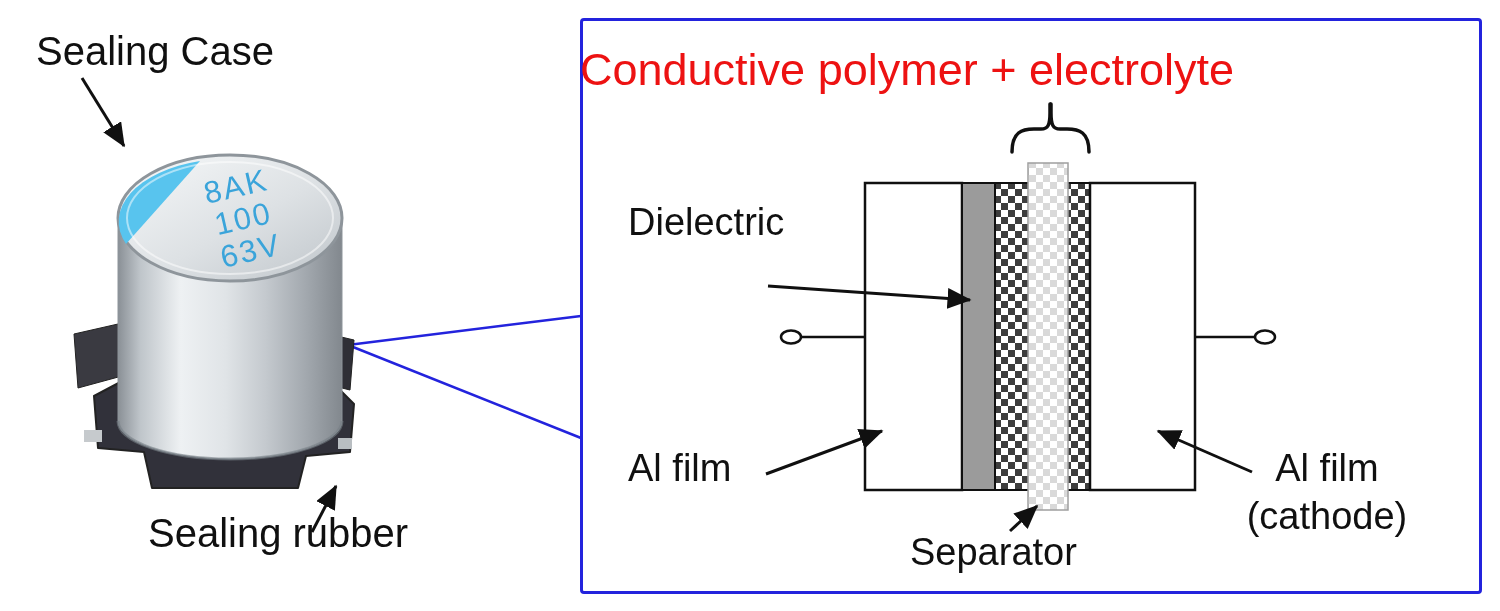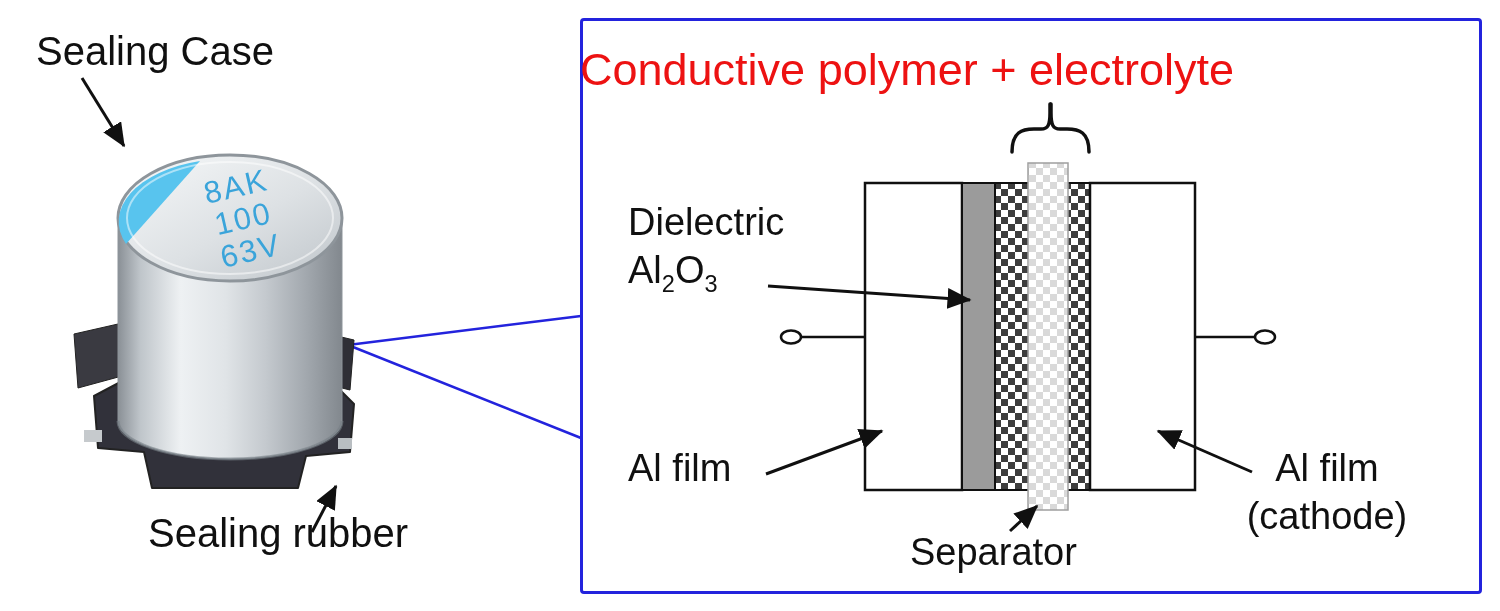--- a/index.html
+++ b/index.html
@@ -139,21 +139,20 @@
   </svg>
 
   <div class="label" style="left:36px; top:26px; font-size:40px;">Sealing Case</div>
 
   <div class="label" style="left:148px; top:508px; font-size:40px;">Sealing rubber</div>
 
   <div class="title">Conductive polymer + electrolyte</div>
 
   <div class="label" style="left:628px; top:198px;">
     <span>Dielectric</span><br>
-    <span><span>Al</span><sub>2</sub><span>O</span><sub>3</sub></span>
   </div>
 
   <div class="label" style="left:628px; top:444px;">
     <span>Al film</span><br>
   </div>
 
   <div class="label" style="left:910px; top:528px;text-align:center;">Separator</div>
 
   <div class="label" style="left:1232px; top:444px; width:190px; text-align:center;">
     <span>Al film</span><br>

